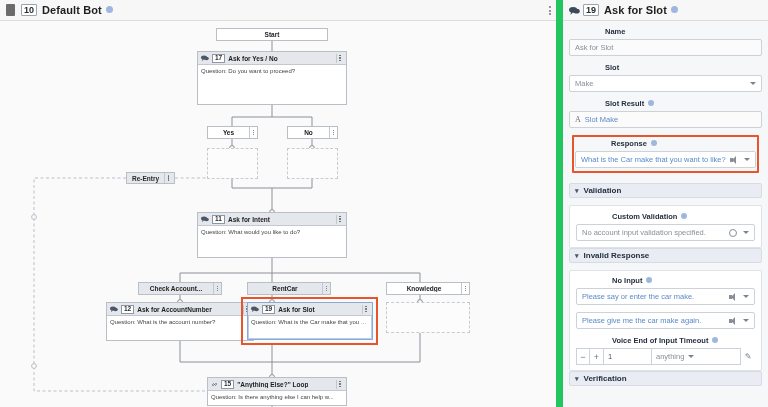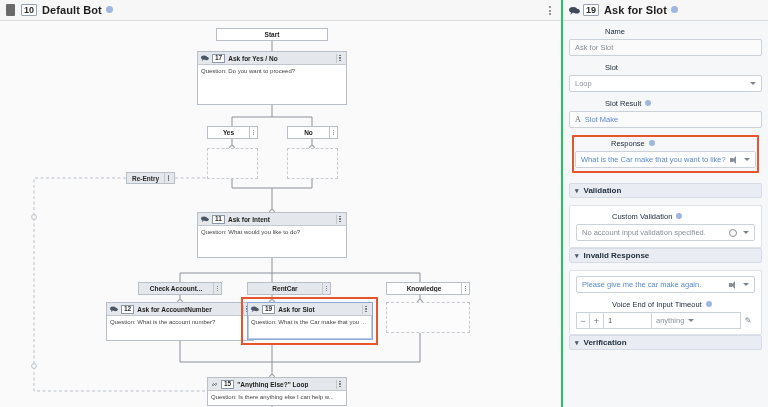--- a/index.html
+++ b/index.html
@@ -5,21 +5,21 @@
   * { box-sizing: border-box; margin:0; padding:0; }
   html,body {
     width:768px; height:407px; overflow:hidden;
     font-family:"Liberation Sans", sans-serif;
     background:#ffffff; color:#333;
   }
   #app { position:relative; width:768px; height:407px; display:flex; }
 
   
   #canvas-pane { position:relative; width:563px; height:407px; background:#fafafa;
-                 border-right:2px solid #22c55e; overflow:hidden; }
+                 border-right:7px solid #22c55e; overflow:hidden; }
   #canvas-header { position:absolute; left:0; top:0; width:563px; height:21px;
                    background:#f7f7f7; border-bottom:1px solid #dcdcdc;
                    display:flex; align-items:center; padding:0 6px; }
   .hdr-sqicon { width:9px; height:12px; background:#6b6b6b; border-radius:1px; margin-right:6px; }
   .id-chip { display:inline-flex; align-items:center; justify-content:center;
              min-width:15px; height:12px; padding:0 2px; font-size:9px; font-weight:bold;
              border:1px solid #9aa4b1; background:#fff; color:#2b2b2b; border-radius:1px;
              margin-right:5px; line-height:1; }
   .hdr-title { font-size:11px; font-weight:bold; color:#1f1f1f; letter-spacing:.1px; }
   .info-dot { display:inline-block; width:7px; height:7px; border-radius:50%;
@@ -78,21 +78,21 @@
   .node.selected { border:1px solid #8aa9d6; box-shadow:0 0 0 1px #b9cdeb inset; }
 
   svg.wires { position:absolute; left:0; top:0; width:563px; height:386px; pointer-events:none; }
 
   
   #panel { position:relative; width:205px; height:407px; background:#f6f7f9; overflow:hidden; }
   #panel-header { height:21px; background:#f7f7f7; border-bottom:1px solid #dcdcdc;
                   display:flex; align-items:center; padding:0 6px; }
   #panel-body { position:absolute; top:21px; left:0; right:0; bottom:0; padding:6px 6px 0 6px; }
   .field { margin-bottom:7px; position:relative; }
-  .flabel { font-size:7.5px; font-weight:normal; color:#24303f; margin-bottom:3px;
+  .flabel { font-size:7.5px; font-weight:bold; color:#24303f; margin-bottom:3px;
             display:flex; align-items:center;padding-left:36px; }
   .flabel .info-dot { width:6px; height:6px; }
   .ctrl { height:17px; background:#fff; border:1px solid #ccd2da; border-radius:2px;
           display:flex; align-items:center; padding:0 5px; font-size:7.5px; color:#8a8f97; }
   .ctrl.ro { background:#fbfbfc; }
   .ctrl .val { flex:1; white-space:nowrap; overflow:hidden; text-overflow:ellipsis; }
   .ctrl .val.blue { color:#5b8ac9; }
   .caret { width:0; height:0; border-left:3px solid transparent; border-right:3px solid transparent;
            border-top:3.5px solid #7b8592; margin-left:4px; }
   .addon { display:flex; align-items:center; gap:2px; margin-left:4px; }
@@ -368,21 +368,21 @@
       <div class="field">
         <div class="flabel">Name</div>
         <div class="ctrl ro">
           <span class="val">Ask for Slot</span>
         </div>
       </div>
 
       <div class="field">
         <div class="flabel">Slot</div>
         <div class="ctrl">
-          <span class="val">Loop</span>
+          <span class="val">Make</span>
           <span class="caret"></span>
         </div>
       </div>
 
       <div class="field">
         <div class="flabel">
           <span>Slot Result</span>
           <span class="info-dot"></span>
         </div>
         <div class="ctrl ro">
@@ -426,20 +426,33 @@
           </div>
         </div>
       </div>
 
       <div class="section">
         <span class="sect-caret">▾</span>
         <span>Invalid Response</span>
       </div>
 
       <div class="card" style="padding:5px 6px;">
+        <div class="field">
+          <div class="flabel">
+            <span>No Input</span>
+            <span class="info-dot"></span>
+          </div>
+          <div class="ctrl">
+            <span class="val blue">Please say or enter the car make.</span>
+            <span class="addon">
+              <span class="spk"></span>
+              <span class="caret"></span>
+            </span>
+          </div>
+        </div>
 
         <div class="field">
           <div class="ctrl">
             <span class="val blue">Please give me the car make again.</span>
             <span class="addon">
               <span class="spk"></span>
               <span class="caret"></span>
             </span>
           </div>
         </div>

